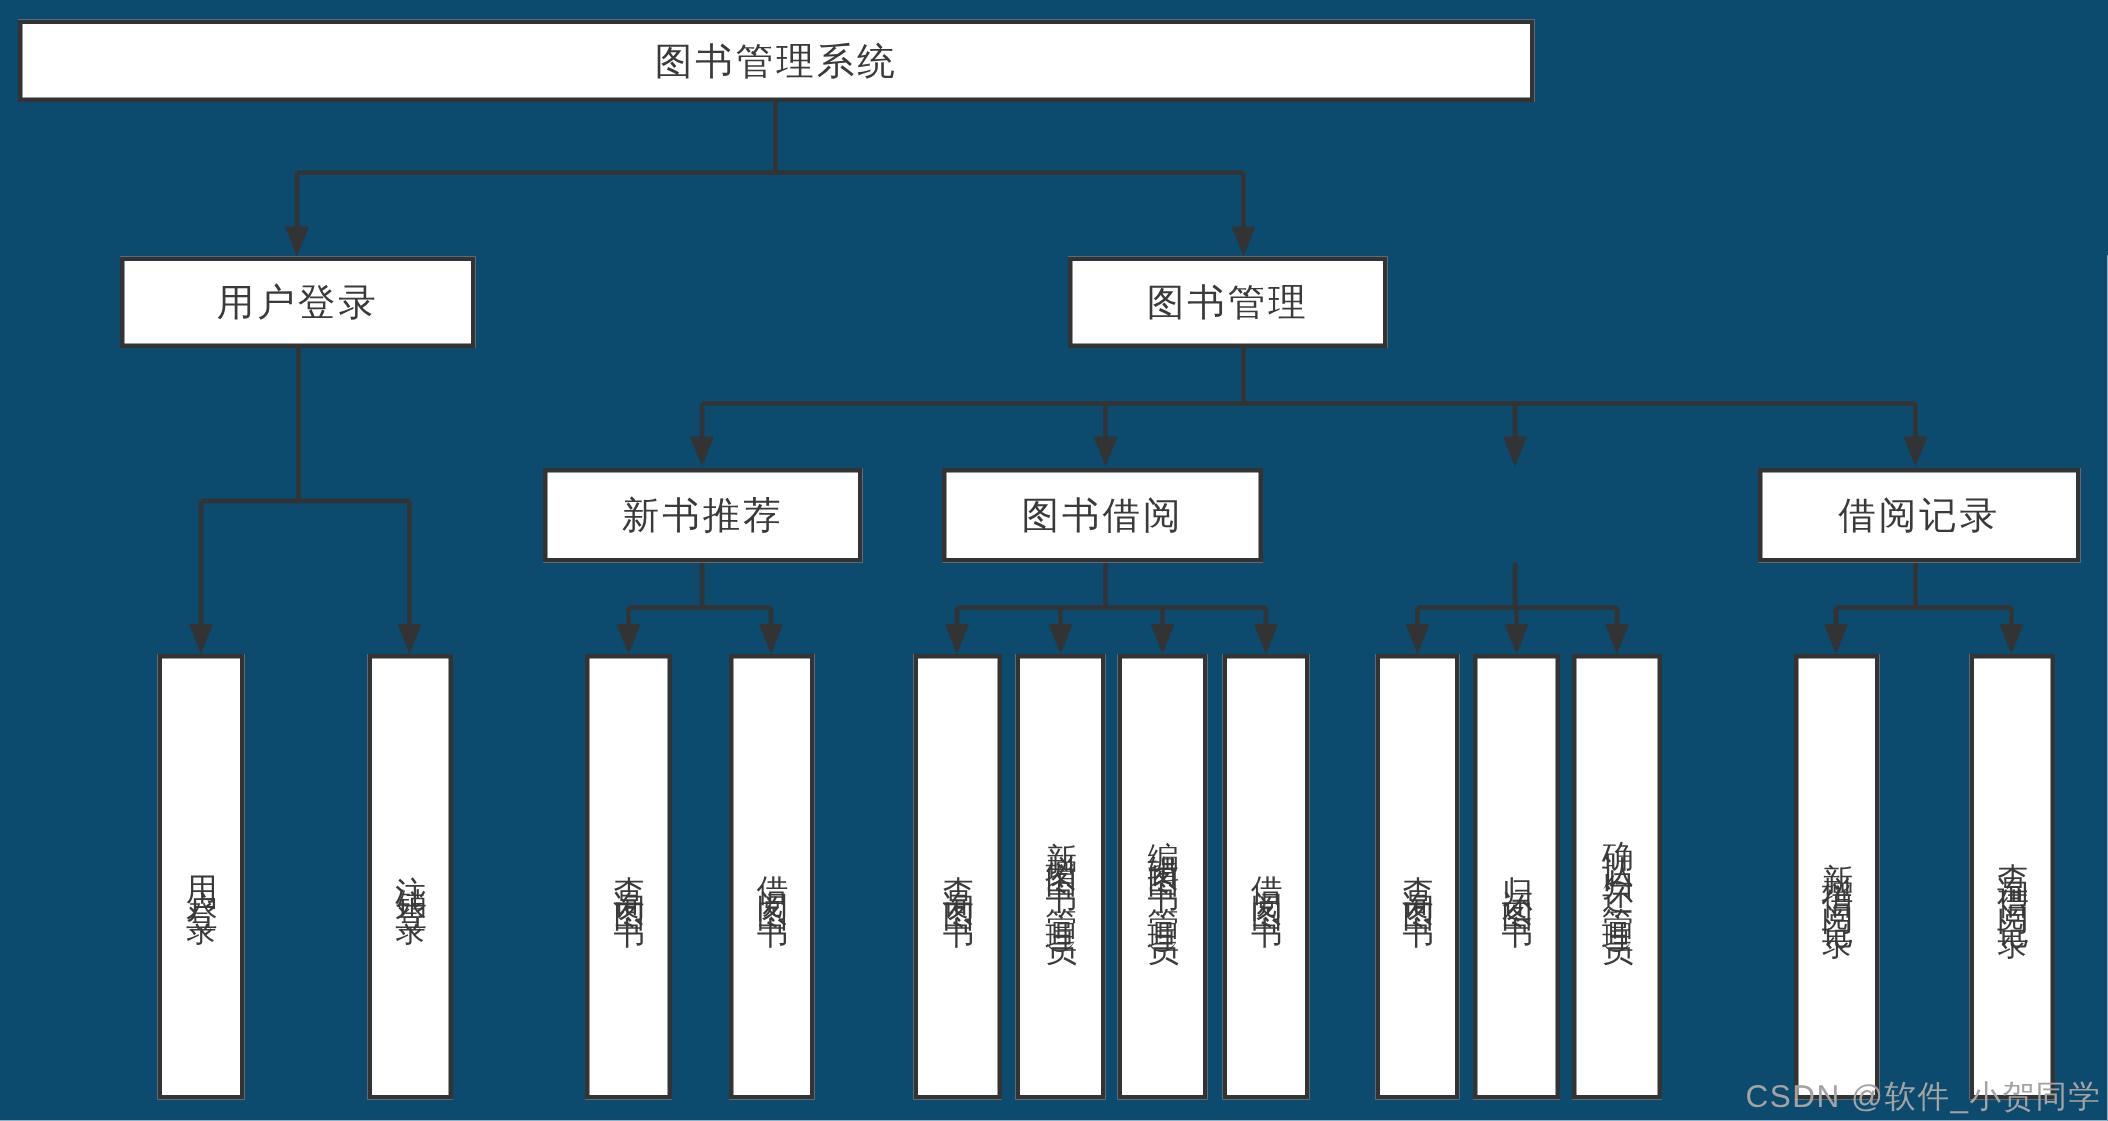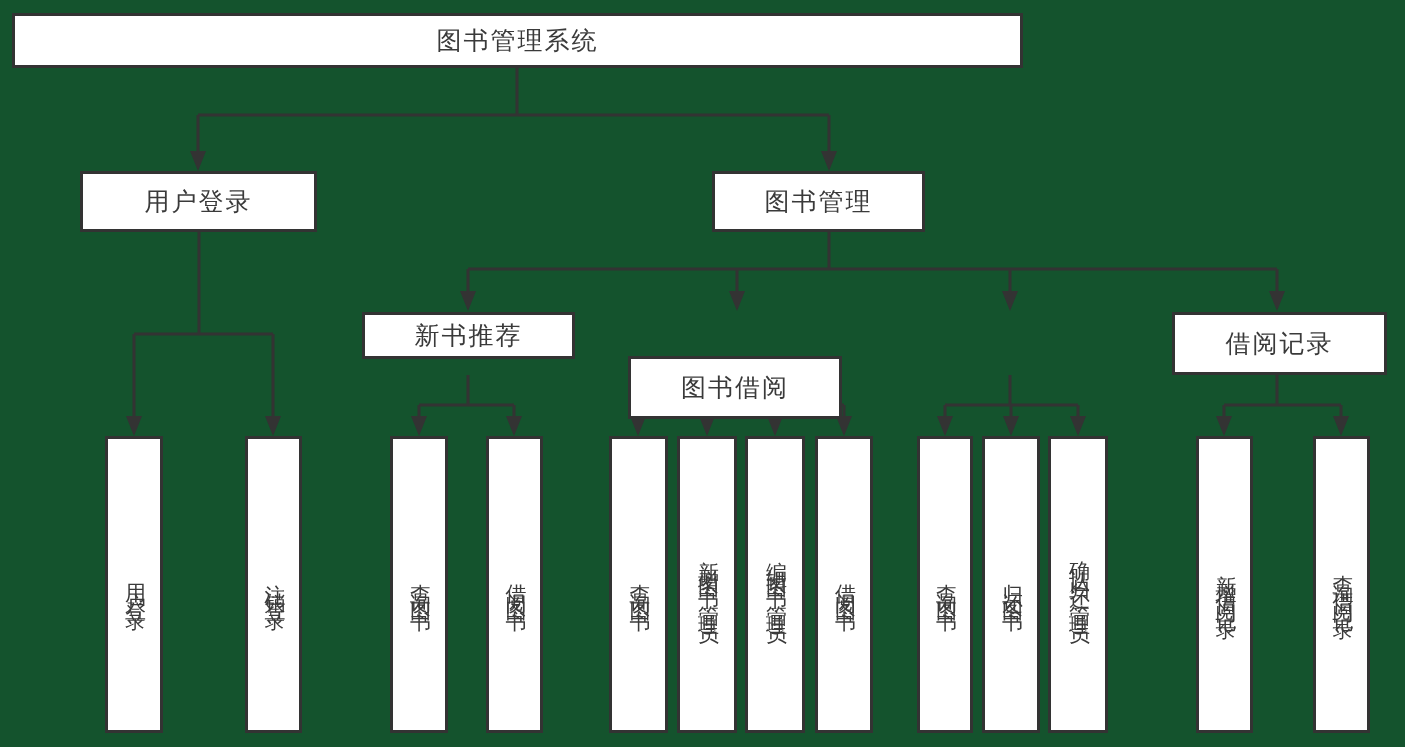--- a/index.html
+++ b/index.html
@@ -1,21 +1,21 @@
 <!DOCTYPE html>
 <html><head>
 <meta charset="utf-8">
 <style>
   html, body { margin: 0; padding: 0; background: #ffffff; }
   .stage {
     position: relative;
     width: 1405px;
     height: 747px;
-    background: #14532d;
-    font-family: Liberation Mono, monospace;
+    background: #0c4a6e;
+    font-family: Liberation Sans, sans-serif;
     color: #3a3a3a;
     overflow: hidden;
   }
   svg.connectors {
     position: absolute;
     left: 0; top: 0;
     width: 1405px; height: 747px;
     z-index: 0;
   }
   .box {
@@ -92,36 +92,37 @@
     <path d="M1277 375 V405 M1224 405 H1341 M1224 405 V421 M1341 405 V421" stroke="#333333" stroke-width="3" fill="none"></path>
     <use href="#ah" x="1224" y="436"></use>
     <use href="#ah" x="1341" y="436"></use>
   </svg>
 
   <div class="box h" style="left:12px; top:13px; width:1011px; height:55px;">图书管理系统</div>
 
   <div class="box h" style="left:80px; top:171px; width:237px; height:61px;">用户登录</div>
   <div class="box h" style="left:712px; top:171px; width:213px; height:61px;">图书管理</div>
 
-  <div class="box h" style="left:362px; top:312px; width:213px; height:47px;">新书推荐</div>
-  <div class="box h" style="left:628px; top:312px; width:214px; height:63px;margin-top:44px;">图书借阅</div>
+  <div class="box h" style="left:362px; top:312px; width:213px; height:63px;">新书推荐</div>
+  <div class="box h" style="left:628px; top:312px; width:214px; height:63px;">图书借阅</div>
   <div class="box h" style="left:1172px; top:312px; width:215px; height:63px;">借阅记录</div>
 
   <div class="box v" style="left:105px; top:436px; width:58px; height:297px;">用户登录</div>
   <div class="box v" style="left:245px; top:436px; width:57px; height:297px;">注销登录</div>
 
   <div class="box v" style="left:390px; top:436px; width:58px; height:297px;">查询图书</div>
   <div class="box v" style="left:486px; top:436px; width:57px; height:297px;">借阅图书</div>
 
   <div class="box v" style="left:609px; top:436px; width:59px; height:297px;">查询图书</div>
   <div class="box v" style="left:677px; top:436px; width:60px; height:297px;">新增图书（管理员）</div>
   <div class="box v" style="left:745px; top:436px; width:60px; height:297px;">编辑图书（管理员）</div>
   <div class="box v" style="left:815px; top:436px; width:58px; height:297px;">借阅图书</div>
 
   <div class="box v" style="left:917px; top:436px; width:56px; height:297px;">查询图书</div>
   <div class="box v" style="left:982px; top:436px; width:58px; height:297px;">归还图书</div>
   <div class="box v" style="left:1048px; top:436px; width:60px; height:297px;">确认归还（管理员）</div>
 
   <div class="box v" style="left:1196px; top:436px; width:57px; height:297px;">新增借阅记录</div>
   <div class="box v" style="left:1313px; top:436px; width:57px; height:297px;">查询借阅记录</div>
 
+  <div class="watermark">CSDN @软件_小贺同学</div>
 
 </div>
 
 </body></html>

